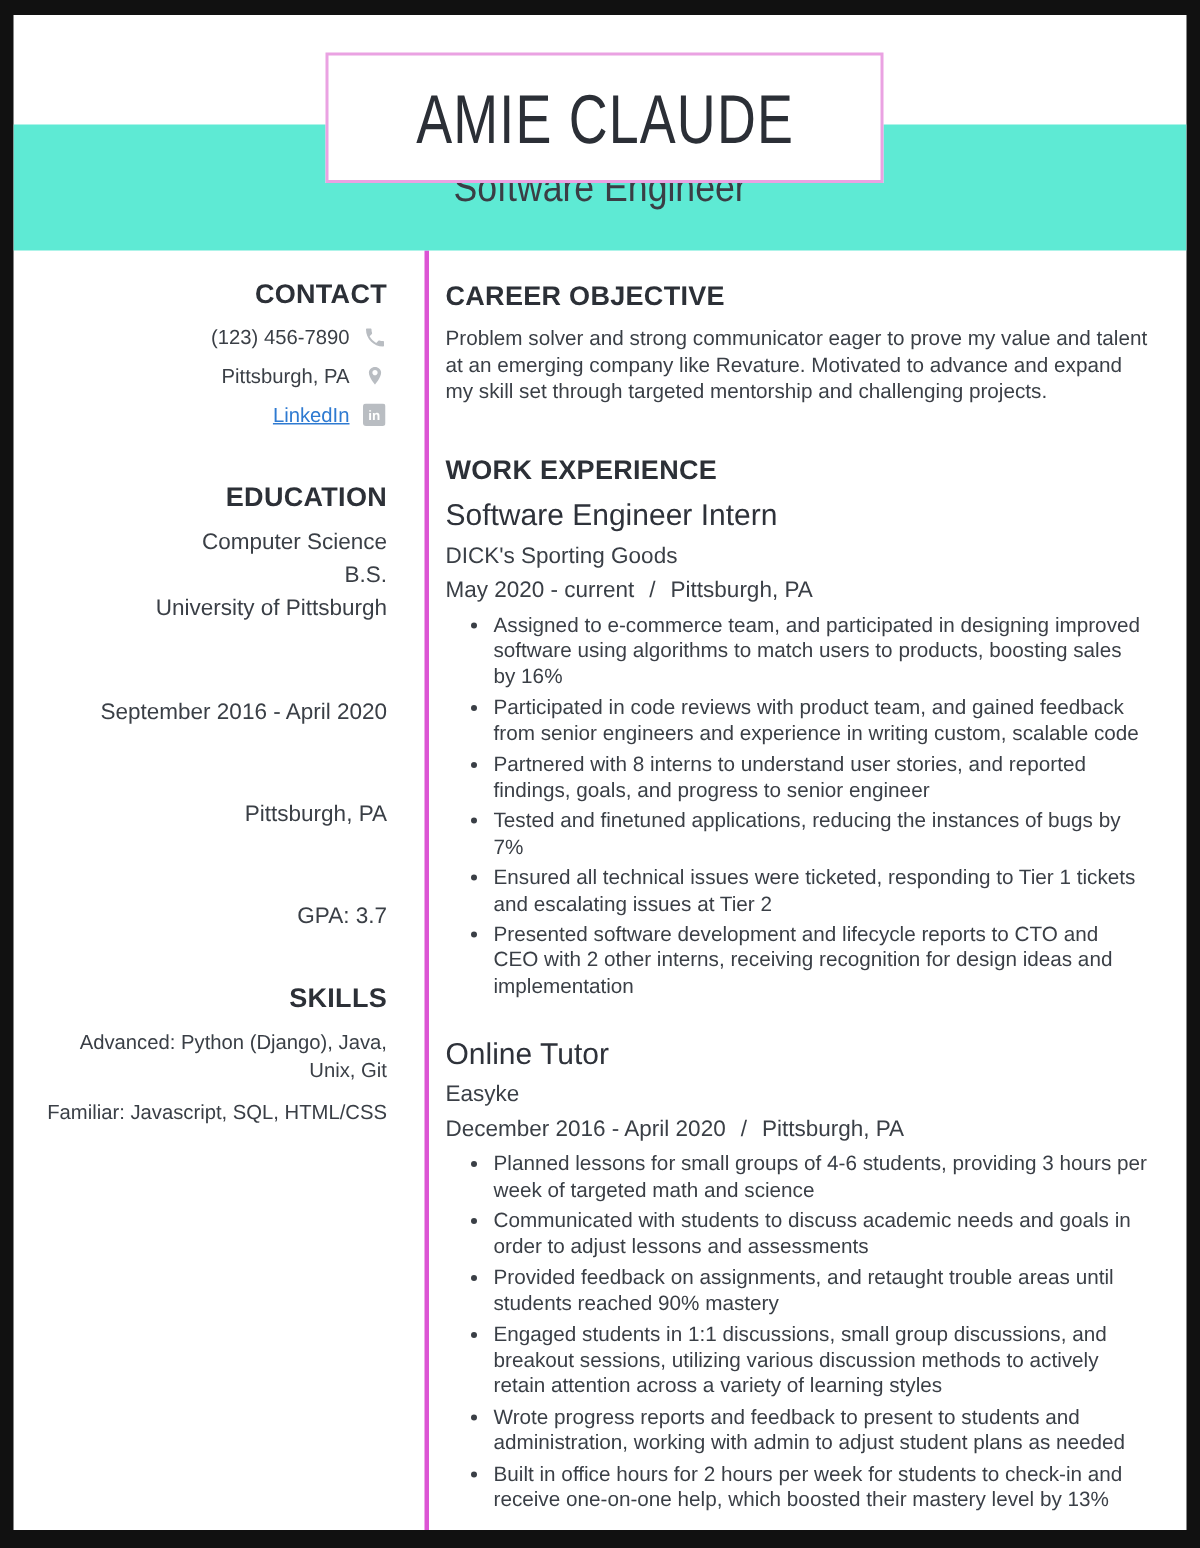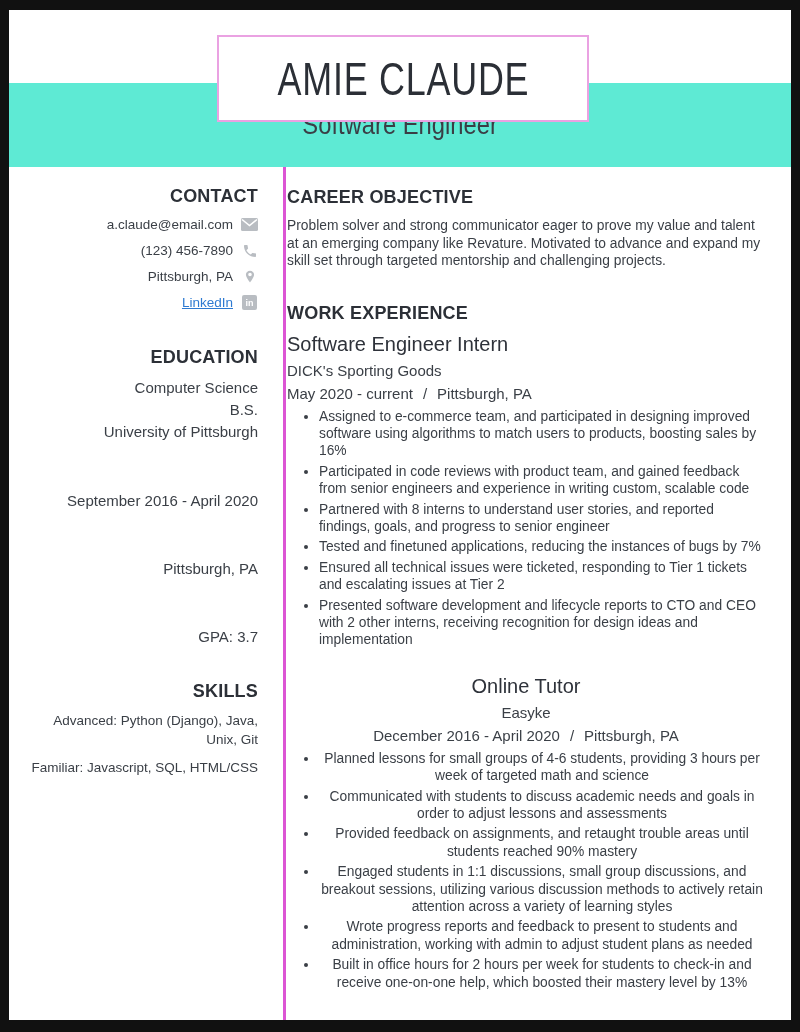--- a/index.html
+++ b/index.html
@@ -40,21 +40,21 @@
     transform:scaleX(.78);transform-origin:center;white-space:nowrap;
   }
   
   .body{display:flex;min-height:853px;align-items:stretch;}
   .sidebar{
     width:274px;flex:0 0 274px;
     padding:19px 25px 0 16px;text-align:right;
   }
   .main{
     flex:1;border-left:3px solid var(--magenta);
-    padding:20px 26px 0 1px;
+    padding:20px 26px 0 11px;
   }
   h2{
     font-size:18px;font-weight:bold;color:var(--ink);
     letter-spacing:.2px;margin:0 0 9px;
   }
   
   .contact-row{
     display:flex;justify-content:flex-end;align-items:center;gap:8px;
     font-size:13.5px;margin-bottom:9px;min-height:17px;
   }
@@ -63,21 +63,21 @@
   a.link{color:var(--link);text-decoration:underline;}
   .sec-edu h2{margin-top:36px;}
   .edu-line{font-size:15px;line-height:22px;color:var(--body-ink);}
   .edu-line.small{font-size:15px;line-height:20px;margin-top:48px;}
   .sec-skills h2{margin-top:34px;}
   .skill-item{font-size:13.5px;line-height:19px;margin-bottom:9px;}
   
   .objective p{font-size:13.8px;line-height:17.5px;color:var(--body-ink);}
   .sec-work h2{margin-top:33px;}
   .job-title{font-size:20px;font-weight:normal;color:#2e323a;margin:6px 0 5px;}
-  .job + .job{margin-top:26px;text-align:center;}
+  .job + .job{margin-top:26px;}
   .company{font-size:15px;line-height:20px;color:var(--body-ink);}
   .meta{font-size:15px;line-height:21px;color:var(--body-ink);margin:2px 0 4px;}
   .meta .sep{margin:0 10px;}
   ul.bullets{margin:3px 0 0;padding-left:32px;list-style:disc outside;}
   ul.bullets li{font-size:13.8px;line-height:17.4px;margin-bottom:3px;color:var(--body-ink);}
 </style>
 </head>
 <body>
 
 <div class="page">
@@ -91,29 +91,20 @@
     </div>
   </div>
 
   <div class="body">
 
     <aside class="sidebar">
 
       <section class="sec-contact">
         <h2>CONTACT</h2>
 
-        <div class="contact-row">
-          <span>a.claude@email.com</span>
-          <span class="ic">
-            <svg width="17" height="13" viewBox="0 0 17 13">
-              <rect x="0" y="0" width="17" height="13" rx="1.5" fill="#b9bdc2"></rect>
-              <path d="M1 1.5 L8.5 7.5 L16 1.5" fill="none" stroke="#fff" stroke-width="1.6"></path>
-            </svg>
-          </span>
-        </div>
 
         <div class="contact-row">
           <span>(123) 456-7890</span>
           <span class="ic">
             <svg width="16" height="16" viewBox="0 0 24 24">
               <path fill="#b9bdc2" d="M6.62 10.79c1.44 2.83 3.76 5.14 6.59 6.59l2.2-2.2c.27-.27.67-.36 1.02-.24 1.12.37 2.33.57 3.57.57.55 0 1 .45 1 1V20c0 .55-.45 1-1 1-9.39 0-17-7.61-17-17 0-.55.45-1 1-1h3.5c.55 0 1 .45 1 1 0 1.25.2 2.45.57 3.57.11.35.03.74-.25 1.02l-2.2 2.2z"></path>
             </svg>
           </span>
         </div>
 

